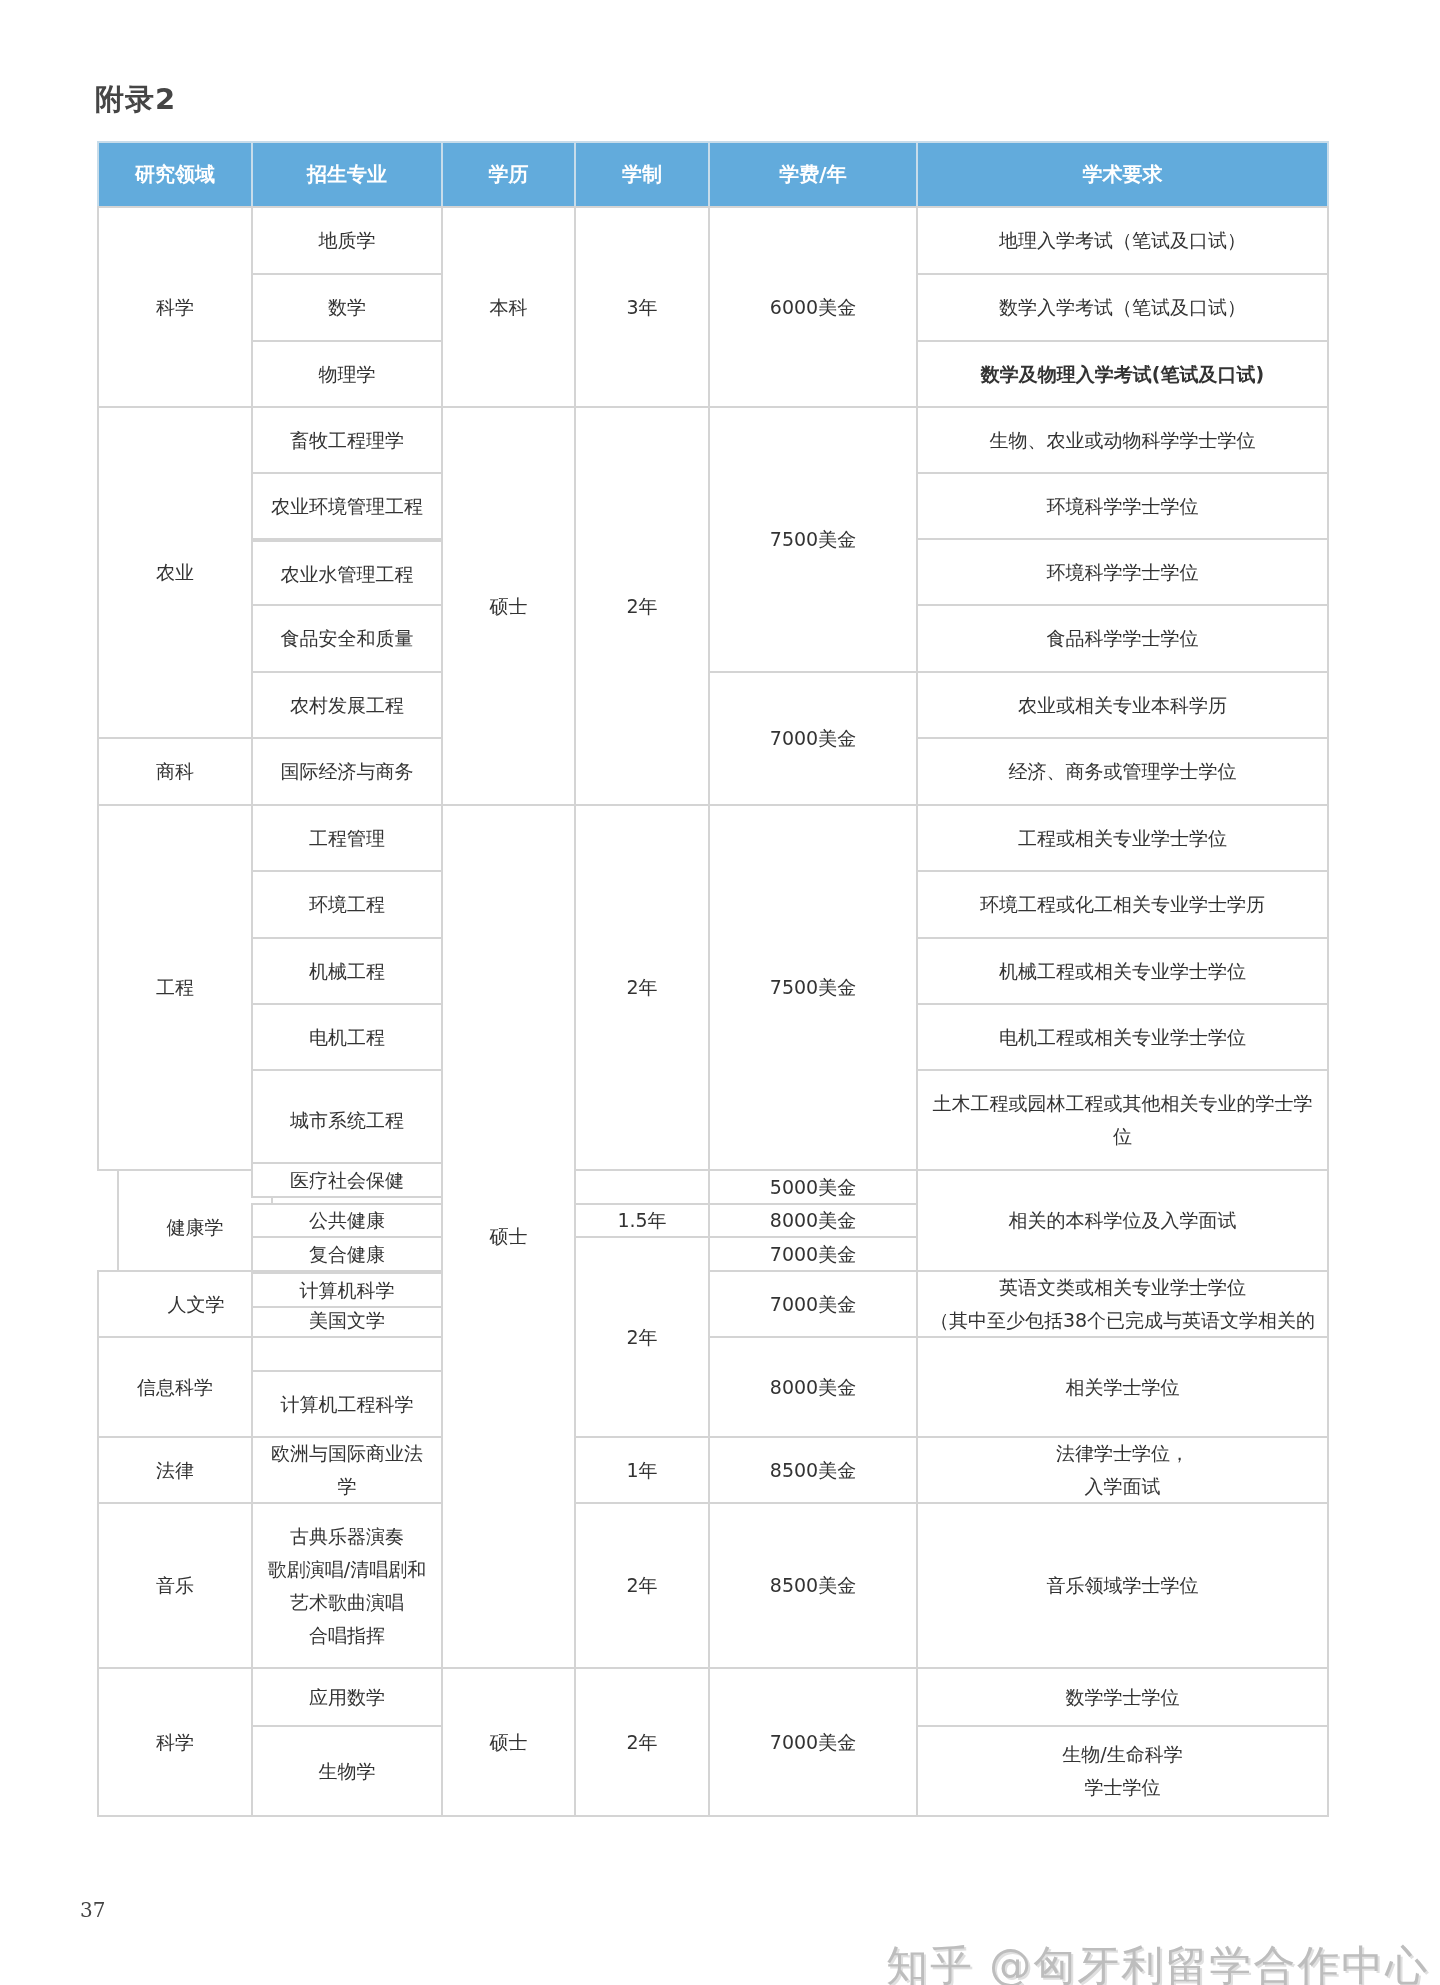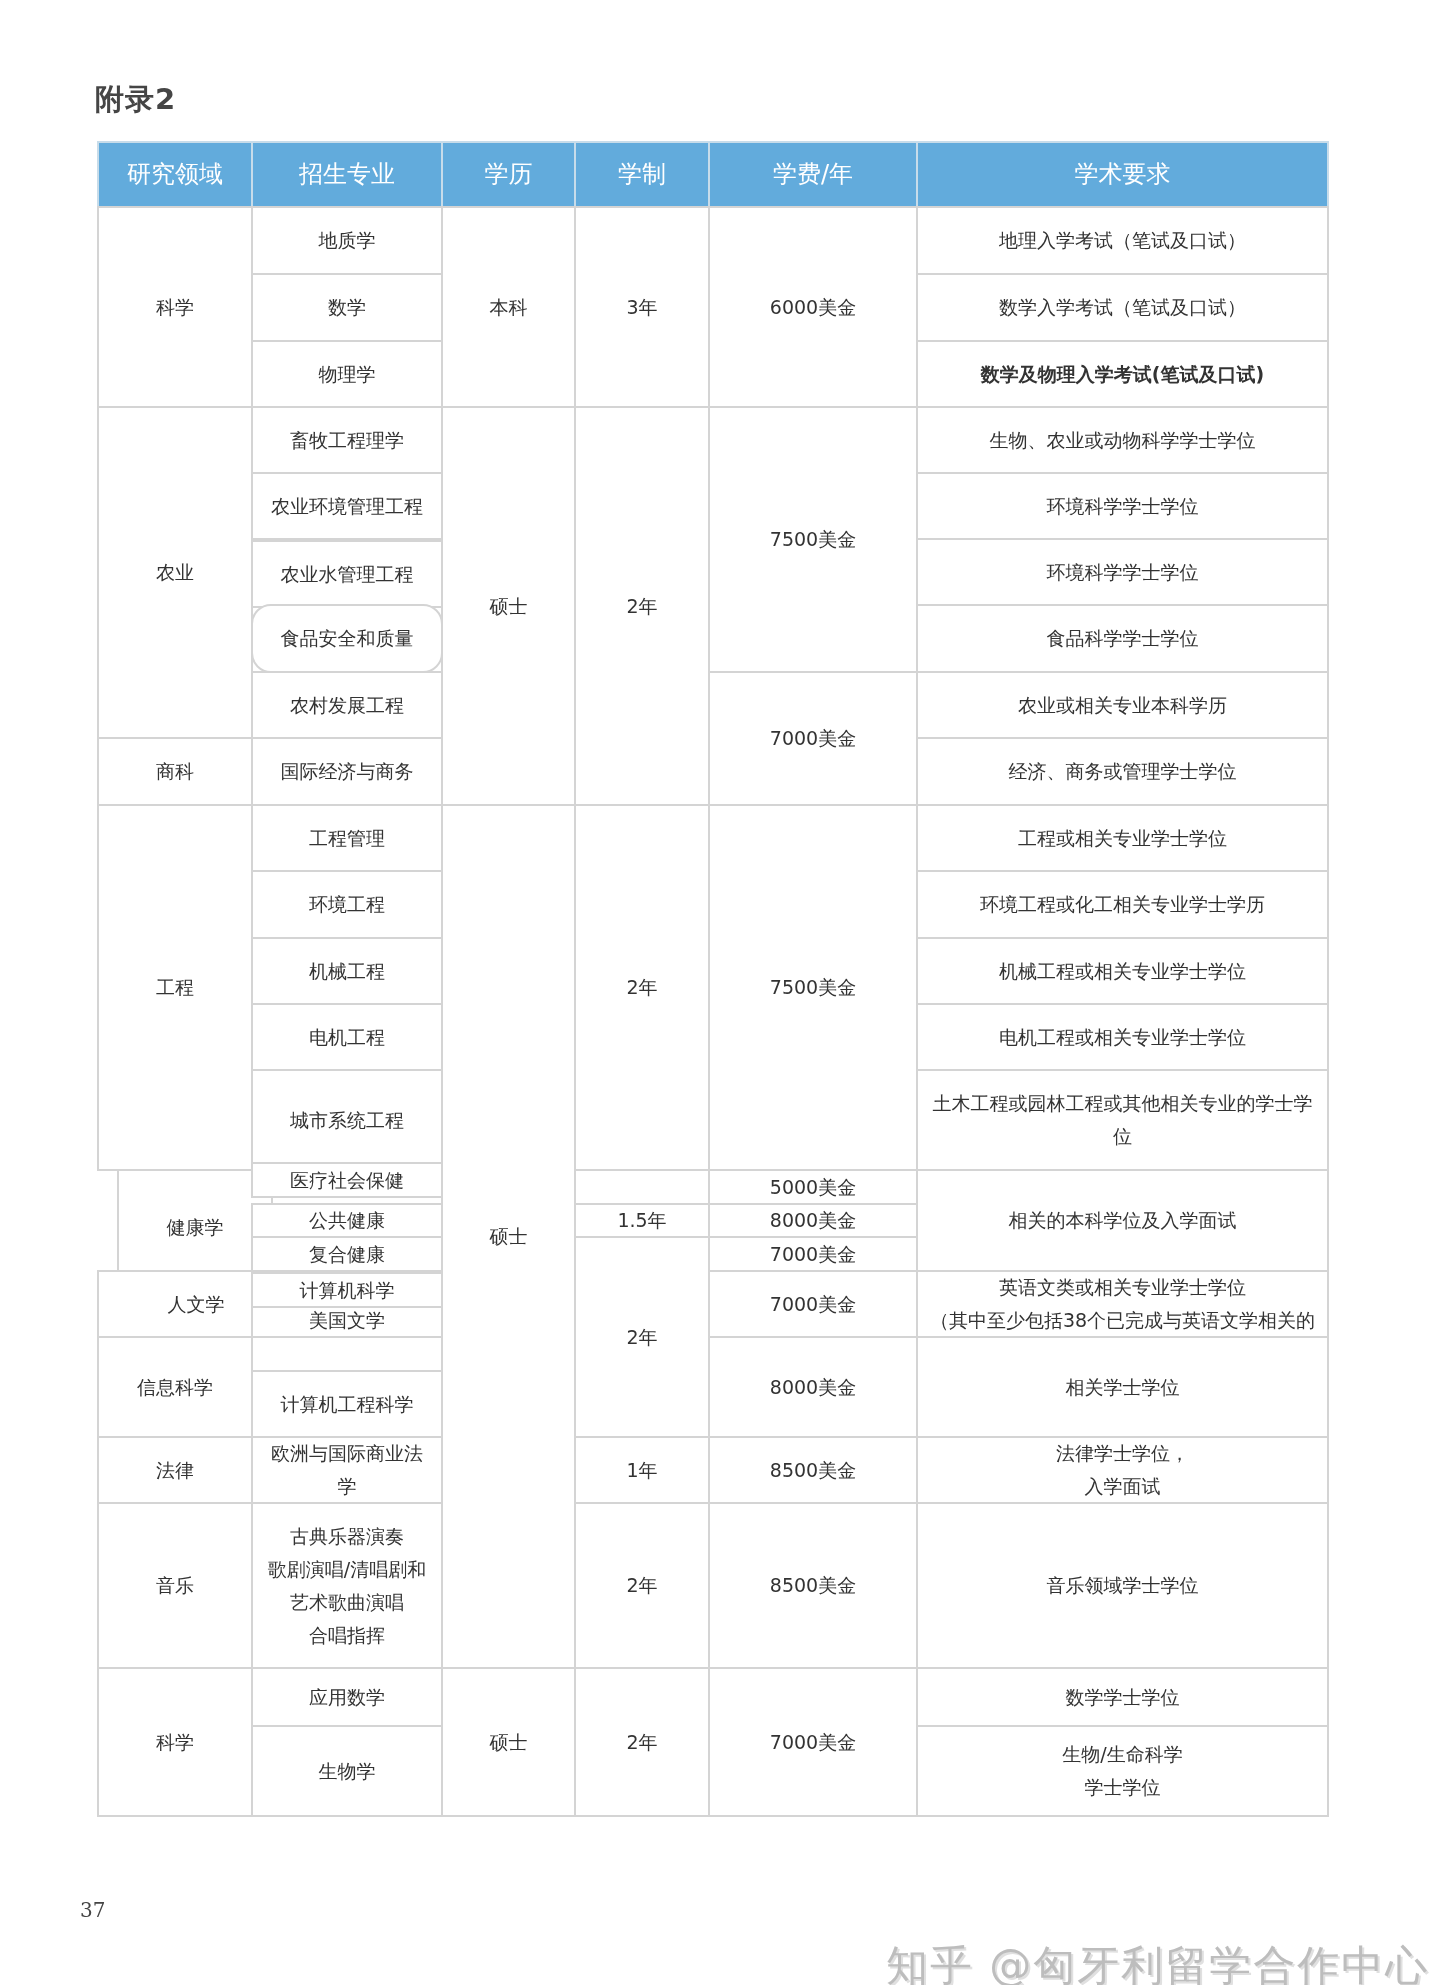--- a/index.html
+++ b/index.html
@@ -5,21 +5,21 @@
   html, body { margin:0; padding:0; background:#ffffff; }
   body { width:1440px; height:1985px; position:relative; overflow:hidden;
          font-family:"DejaVu Sans","Liberation Sans",sans-serif; color:#333; }
   .title { position:absolute; left:95px; top:80px; font-size:29px; font-weight:bold;
            color:#454545; letter-spacing:1px; font-family:"DejaVu Sans",sans-serif; }
   .table { position:absolute; left:0; top:0; }
   .cell { position:absolute; box-sizing:border-box; display:flex; align-items:center;
           justify-content:center; text-align:center; font-size:19px; line-height:33px;
           color:#333; border:2px solid #d4d4d4; background:#fff; white-space:pre-line;
           padding:0 6px; }
-  .cell.hd { background:#62abdc; color:#fff; font-weight:normal; font-size:24px;
+  .cell.hd { background:#62abdc; color:#fff; font-weight:bold; font-size:20px;
              border-color:#c7dcea; }
   .page-num { position:absolute; left:80px; top:1898px; font-size:20px; color:#444;
               font-family:"DejaVu Serif",serif; }
   .watermark { position:absolute; left:886px; top:1938px; font-size:42px; color:#bdbdbd;
                letter-spacing:2px; text-shadow:2px 2px 0 #e0e0e0;
                font-family:"DejaVu Sans",sans-serif; white-space:nowrap; }
 </style>
 </head>
 <body>
 
@@ -39,21 +39,21 @@
     <div class="cell" style="left: 441px; top: 206px; width: 135px; height: 202px;">本科</div>
     <div class="cell" style="left: 574px; top: 206px; width: 136px; height: 202px;">3年</div>
     <div class="cell" style="left: 708px; top: 206px; width: 210px; height: 202px;">6000美金</div>
     <div class="cell" style="left: 916px; top: 206px; width: 413px; height: 69px;">地理入学考试（笔试及口试）</div>
     <div class="cell" style="left: 916px; top: 273px; width: 413px; height: 69px;">数学入学考试（笔试及口试）</div>
     <div class="cell" style="left: 916px; top: 340px; width: 413px; height: 68px; font-weight: bold;">数学及物理入学考试(笔试及口试)</div>
     <div class="cell" style="left: 97px; top: 406px; width: 156px; height: 333px;">农业</div>
     <div class="cell" style="left: 251px; top: 406px; width: 192px; height: 68px;">畜牧工程理学</div>
     <div class="cell" style="left: 251px; top: 472px; width: 192px; height: 68px;">农业环境管理工程</div>
     <div class="cell" style="left: 251px; top: 540px; width: 192px; height: 68px;">农业水管理工程</div>
-    <div class="cell" style="left: 251px; top: 604px; width: 192px; height: 69px; border-radius: 20px;">食品安全和质量</div>
+    <div class="cell" style="left: 251px; top: 604px; width: 192px; height: 69px;">食品安全和质量</div>
     <div class="cell" style="left: 251px; top: 671px; width: 192px; height: 68px;">农村发展工程</div>
     <div class="cell" style="left: 97px; top: 737px; width: 156px; height: 69px;">商科</div>
     <div class="cell" style="left: 251px; top: 737px; width: 192px; height: 69px;">国际经济与商务</div>
     <div class="cell" style="left: 441px; top: 406px; width: 135px; height: 400px;">硕士</div>
     <div class="cell" style="left: 574px; top: 406px; width: 136px; height: 400px;">2年</div>
     <div class="cell" style="left: 708px; top: 406px; width: 210px; height: 267px;">7500美金</div>
     <div class="cell" style="left: 708px; top: 671px; width: 210px; height: 135px;">7000美金</div>
     <div class="cell" style="left: 916px; top: 406px; width: 413px; height: 68px;">生物、农业或动物科学学士学位</div>
     <div class="cell" style="left: 916px; top: 472px; width: 413px; height: 68px;">环境科学学士学位</div>
     <div class="cell" style="left: 916px; top: 538px; width: 413px; height: 68px;">环境科学学士学位</div>

